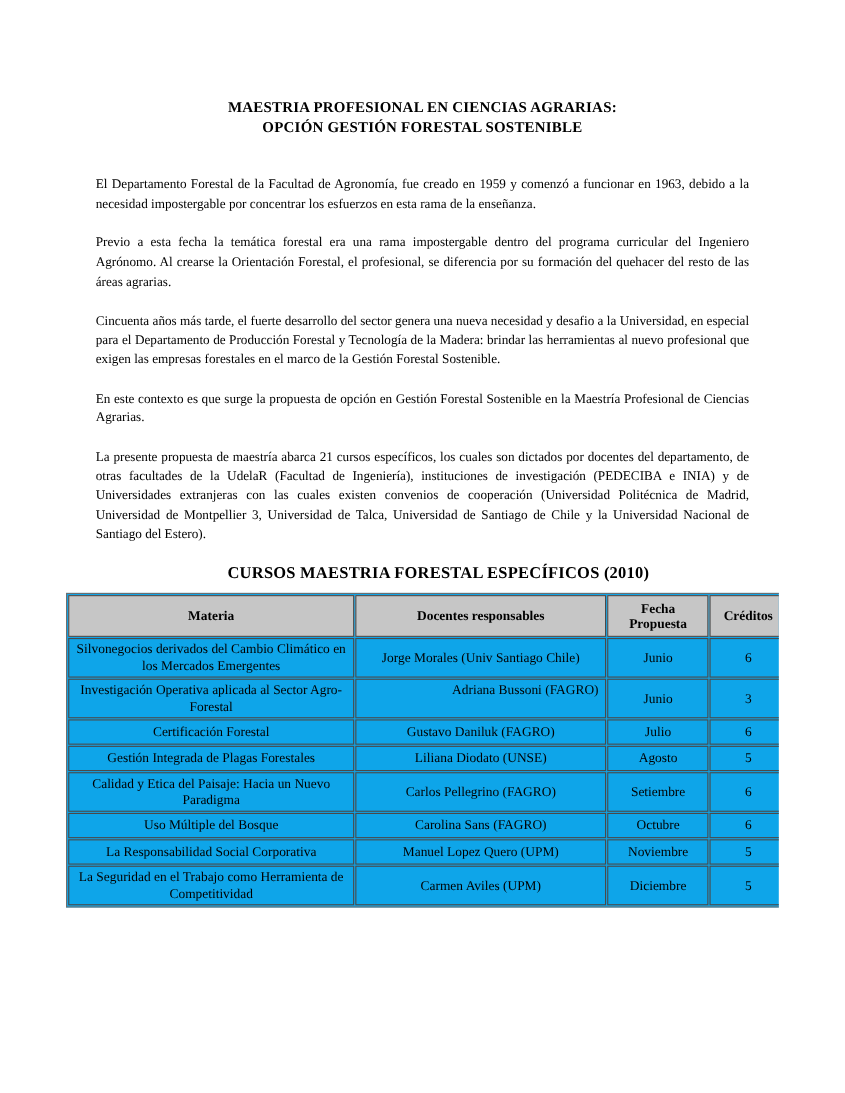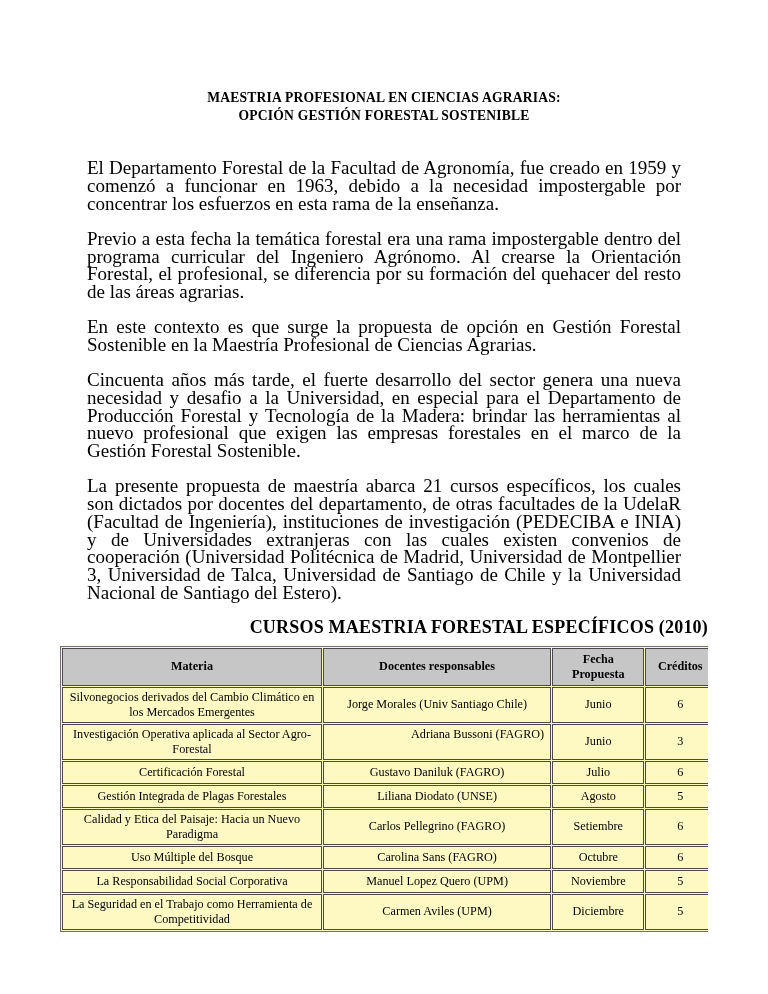--- a/index.html
+++ b/index.html
@@ -27,40 +27,40 @@
     line-height: 17.6px;
     margin-bottom: 35px;
     letter-spacing: 0.2px;
   }
   .body-text {
     width: 594px;
     margin: 0 auto;
   }
   .body-text p {
     margin: 0 0 17.6px 0;
-    font-size: 19px;
+    font-size: 12px;
     line-height: 17.7px;
     text-align: justify;
   }
   .table-caption {
-    text-align: right;
+    text-align: center;
     font-weight: bold;
-    font-size: 18px;
+    font-size: 15px;
     line-height: 17.6px;
     margin: 15px 0 9px 0;
     letter-spacing: 0.2px;
     padding-left: 29px;
   }
   table.courses {
     width: 657px;
     margin: 0 auto;
     border-collapse: separate;
     border-spacing: 1.5px;
     border: 1.5px solid #6e6e6e;
-    background: #fef9c3;
+    background: #0ea5e9;
     table-layout: fixed;
   }
   table.courses th {
     background: #c6c6c6;
     border: 1px solid #4a4a4a;
     font-weight: bold;
     font-size: 12.2px;
     line-height: 14.5px;
     text-align: center;
     vertical-align: middle;
@@ -92,22 +92,22 @@
   <div class="content">
 
     <div class="doc-title">
       <div>MAESTRIA PROFESIONAL EN CIENCIAS AGRARIAS:</div>
       <div>OPCIÓN GESTIÓN FORESTAL SOSTENIBLE</div>
     </div>
 
     <div class="body-text" id="paragraphs">
         <p>El Departamento Forestal de la Facultad de Agronomía, fue creado en 1959 y comenzó a funcionar en 1963, debido a la necesidad impostergable por concentrar los esfuerzos en esta rama de la enseñanza.</p>
         <p>Previo a esta fecha la temática forestal era una rama impostergable dentro del programa curricular del Ingeniero Agrónomo. Al crearse la Orientación Forestal, el profesional, se diferencia por su formación del quehacer del resto de las áreas agrarias.</p>
+        <p>Cincuenta años más tarde, el fuerte desarrollo del sector genera una nueva necesidad y desafio a la Universidad, en especial para el Departamento de Producción Forestal y Tecnología de la Madera: brindar las herramientas al nuevo profesional que exigen las empresas forestales en el marco de la Gestión Forestal Sostenible.</p>
         <p>En este contexto es que surge la propuesta de opción en Gestión Forestal Sostenible en la Maestría Profesional de Ciencias Agrarias.</p>
-        <p>Cincuenta años más tarde, el fuerte desarrollo del sector genera una nueva necesidad y desafio a la Universidad, en especial para el Departamento de Producción Forestal y Tecnología de la Madera: brindar las herramientas al nuevo profesional que exigen las empresas forestales en el marco de la Gestión Forestal Sostenible.</p>
         <p>La presente propuesta de maestría abarca 21 cursos específicos, los cuales son dictados por docentes del departamento, de otras facultades de la UdelaR (Facultad de Ingeniería), instituciones de investigación (PEDECIBA e INIA) y de Universidades extranjeras con las cuales existen convenios de cooperación (Universidad Politécnica de Madrid, Universidad de Montpellier 3, Universidad de Talca, Universidad de Santiago de Chile y la Universidad Nacional de Santiago del Estero).</p>
       </div>
 
     <div class="table-caption">CURSOS MAESTRIA FORESTAL ESPECÍFICOS (2010)</div>
 
     <table class="courses">
       <colgroup>
         <col class="c-materia">
         <col class="c-docentes">
         <col class="c-fecha">

